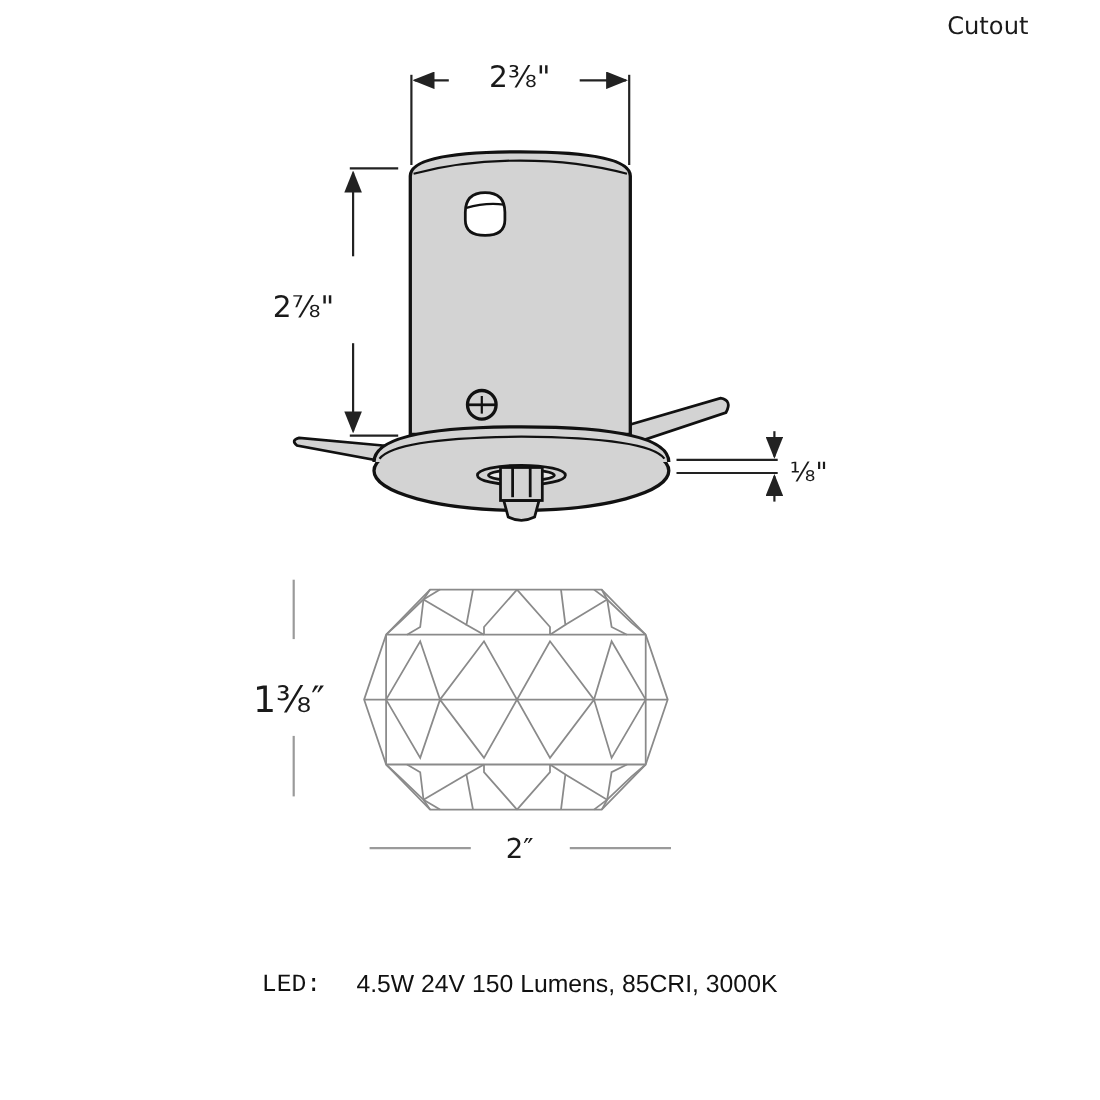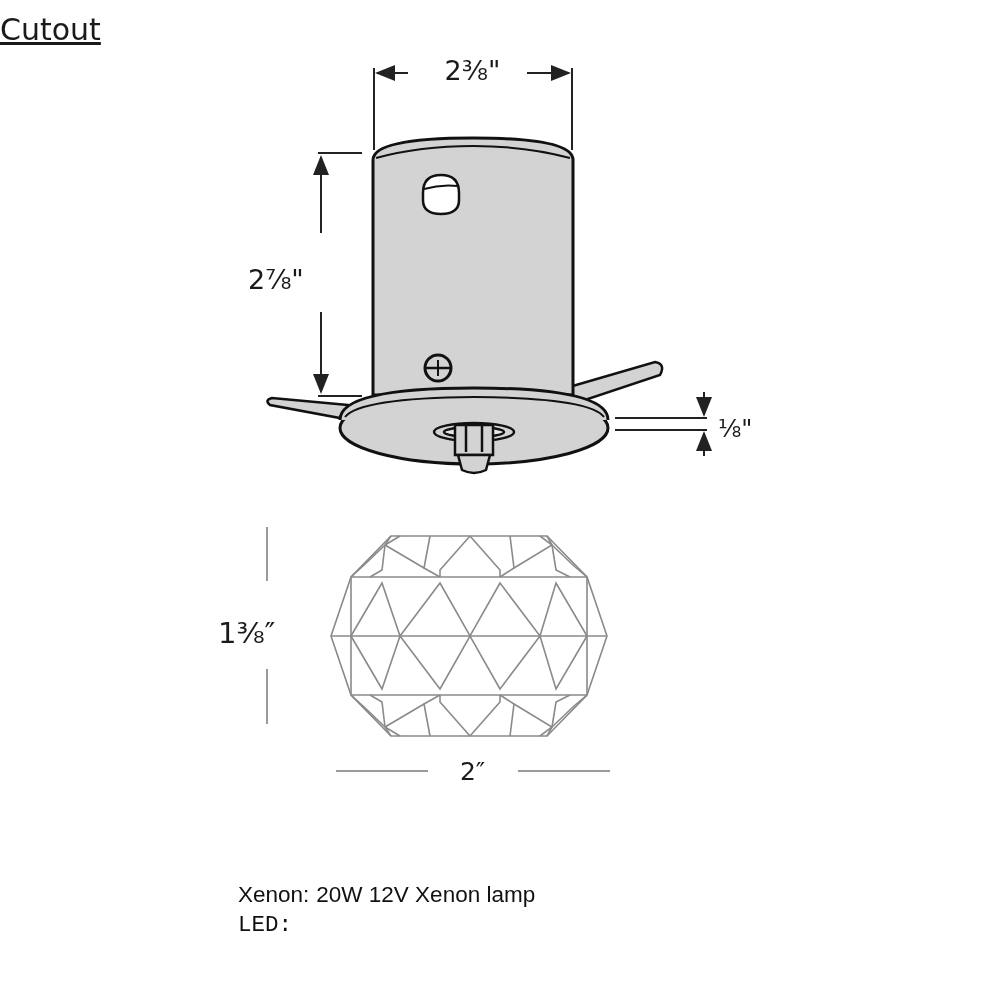--- a/index.html
+++ b/index.html
@@ -1,23 +1,23 @@
 <!DOCTYPE html>
 <html><head>
   <meta charset="utf-8">
   <style>
     html, body { margin: 0; padding: 0; background: #ffffff; }
     body { width: 1000px; height: 1000px; position: relative; overflow: hidden; }
     svg#drawing { position: absolute; left: 0; top: 0; width: 1000px; height: 1000px; }
     .lbl { position: absolute; font-family: "DejaVu Sans", sans-serif; color: #1a1a1a; white-space: nowrap; }
-    .title { left: 0; width: 935px; text-align: left; top: 12px; font-size: 30px; text-decoration: underline; }
+    .title { left: 0; width: 935px; text-align: right; top: 12px; font-size: 22px; }
     .dim-top { left: 0; width: 945px; text-align: center; top: 55px; font-size: 27px; }
     .dim-height { left: 248px; top: 264px; font-size: 27px; }
     .dim-flange { left: 718px; top: 415px; font-size: 24px; }
-    .dim-lens-h { left: 218px; top: 616px; font-size: 29px; }
+    .dim-lens-h { left: 230px; top: 616px; font-size: 33px; }
     .dim-lens-w { left: 0; width: 945px; text-align: center; top: 757px; font-size: 25px; }
     .specs { left: 238px; top: 880px; font-family: "Liberation Sans", sans-serif; font-size: 22.5px; line-height: 30px; color: #111; }
     .spec-row { display: flex; }
     .spec-key { display: inline-block; }
     .spec-key.led { width: 86px; font-family: Liberation Mono, monospace; }
     .spec-key.xenon { margin-right: 7px; }
   </style>
 </head>
 <body>
 
@@ -130,19 +130,16 @@
 
 <div class="lbl title">Cutout</div>
 <div class="lbl dim-top">2⅜"</div>
 <div class="lbl dim-height">2⅞"</div>
 <div class="lbl dim-flange">⅛"</div>
 <div class="lbl dim-lens-h">1⅜″</div>
 <div class="lbl dim-lens-w">2″</div>
 
 <div class="lbl specs">
   <div class="spec-row">
-    <span class="spec-key xenon">Xenon:</span>
-    <span>20W 12V Xenon lamp</span>
-  </div>
-  <div class="spec-row">
     <span class="spec-key led">LED:</span>
+    <span>4.5W 24V 150 Lumens, 85CRI, 3000K</span>
   </div>
 </div>
 
 </body></html>

